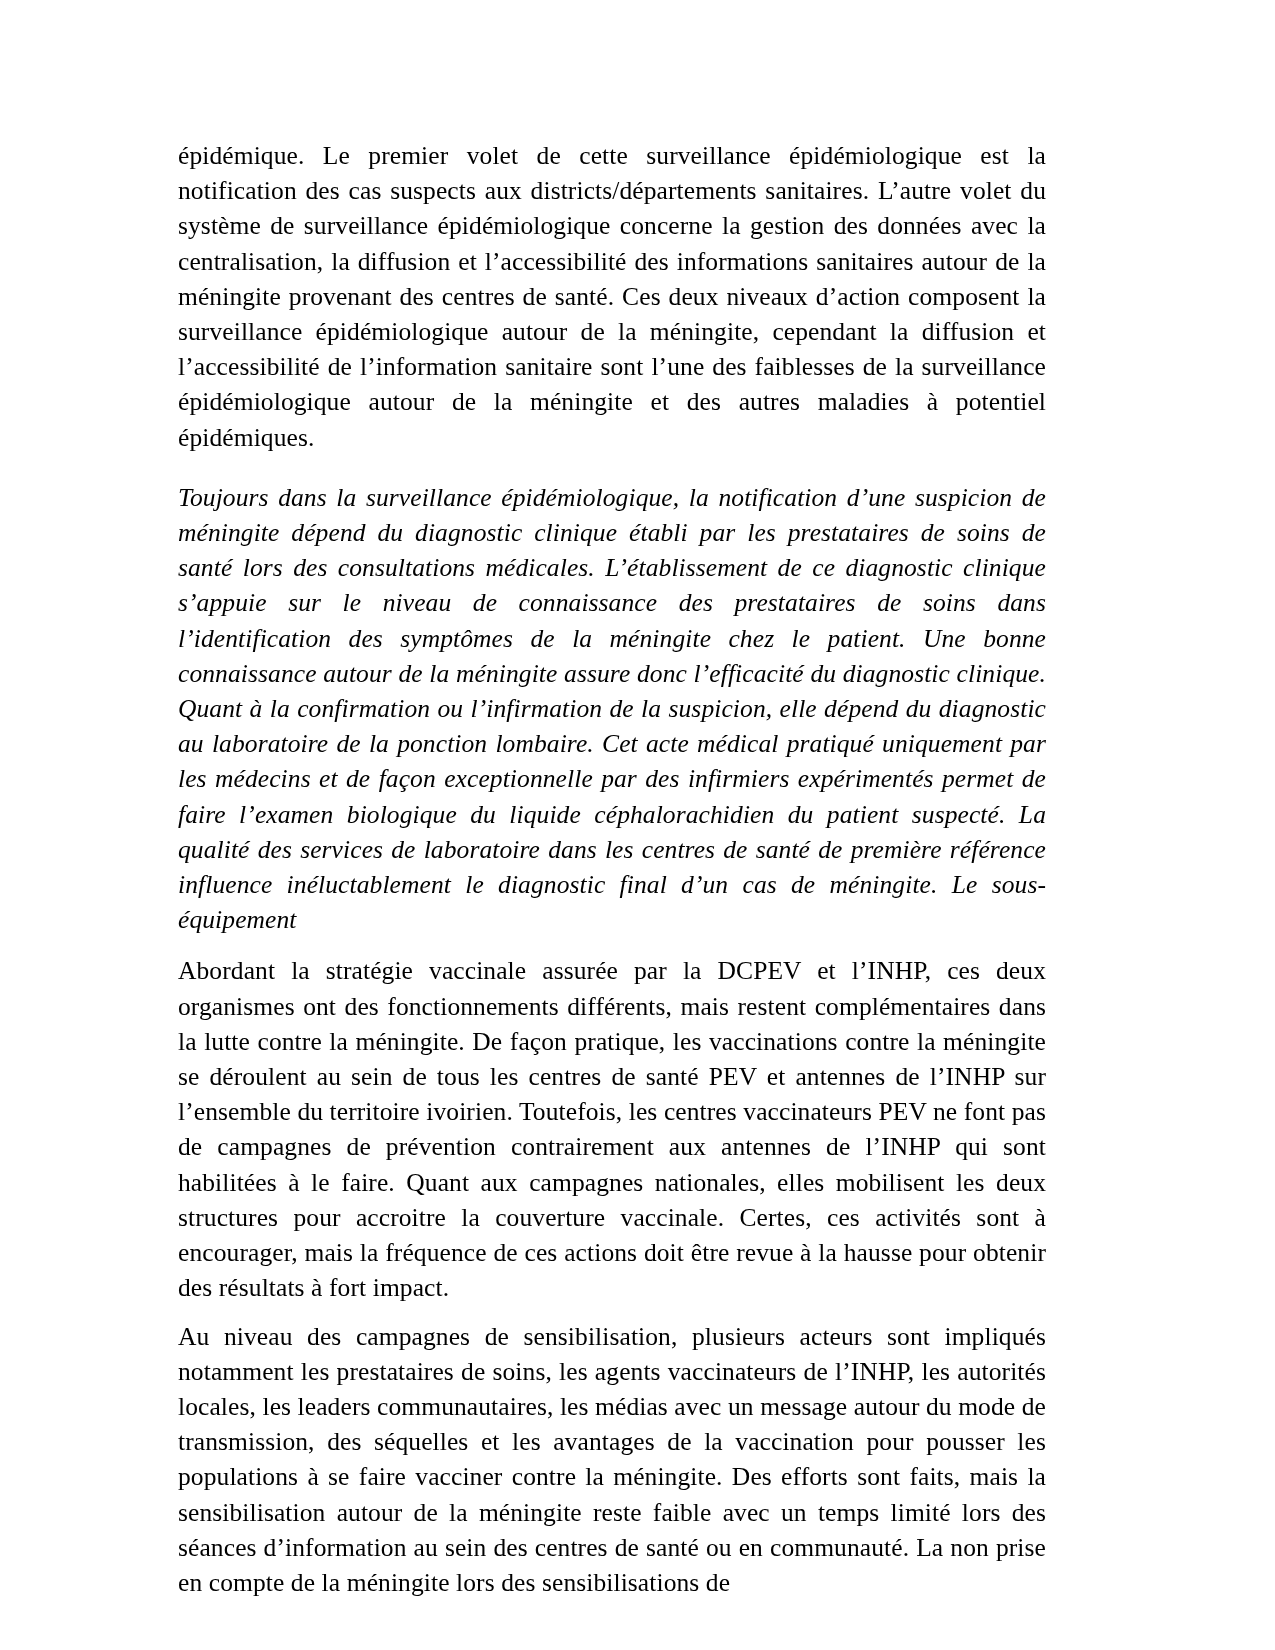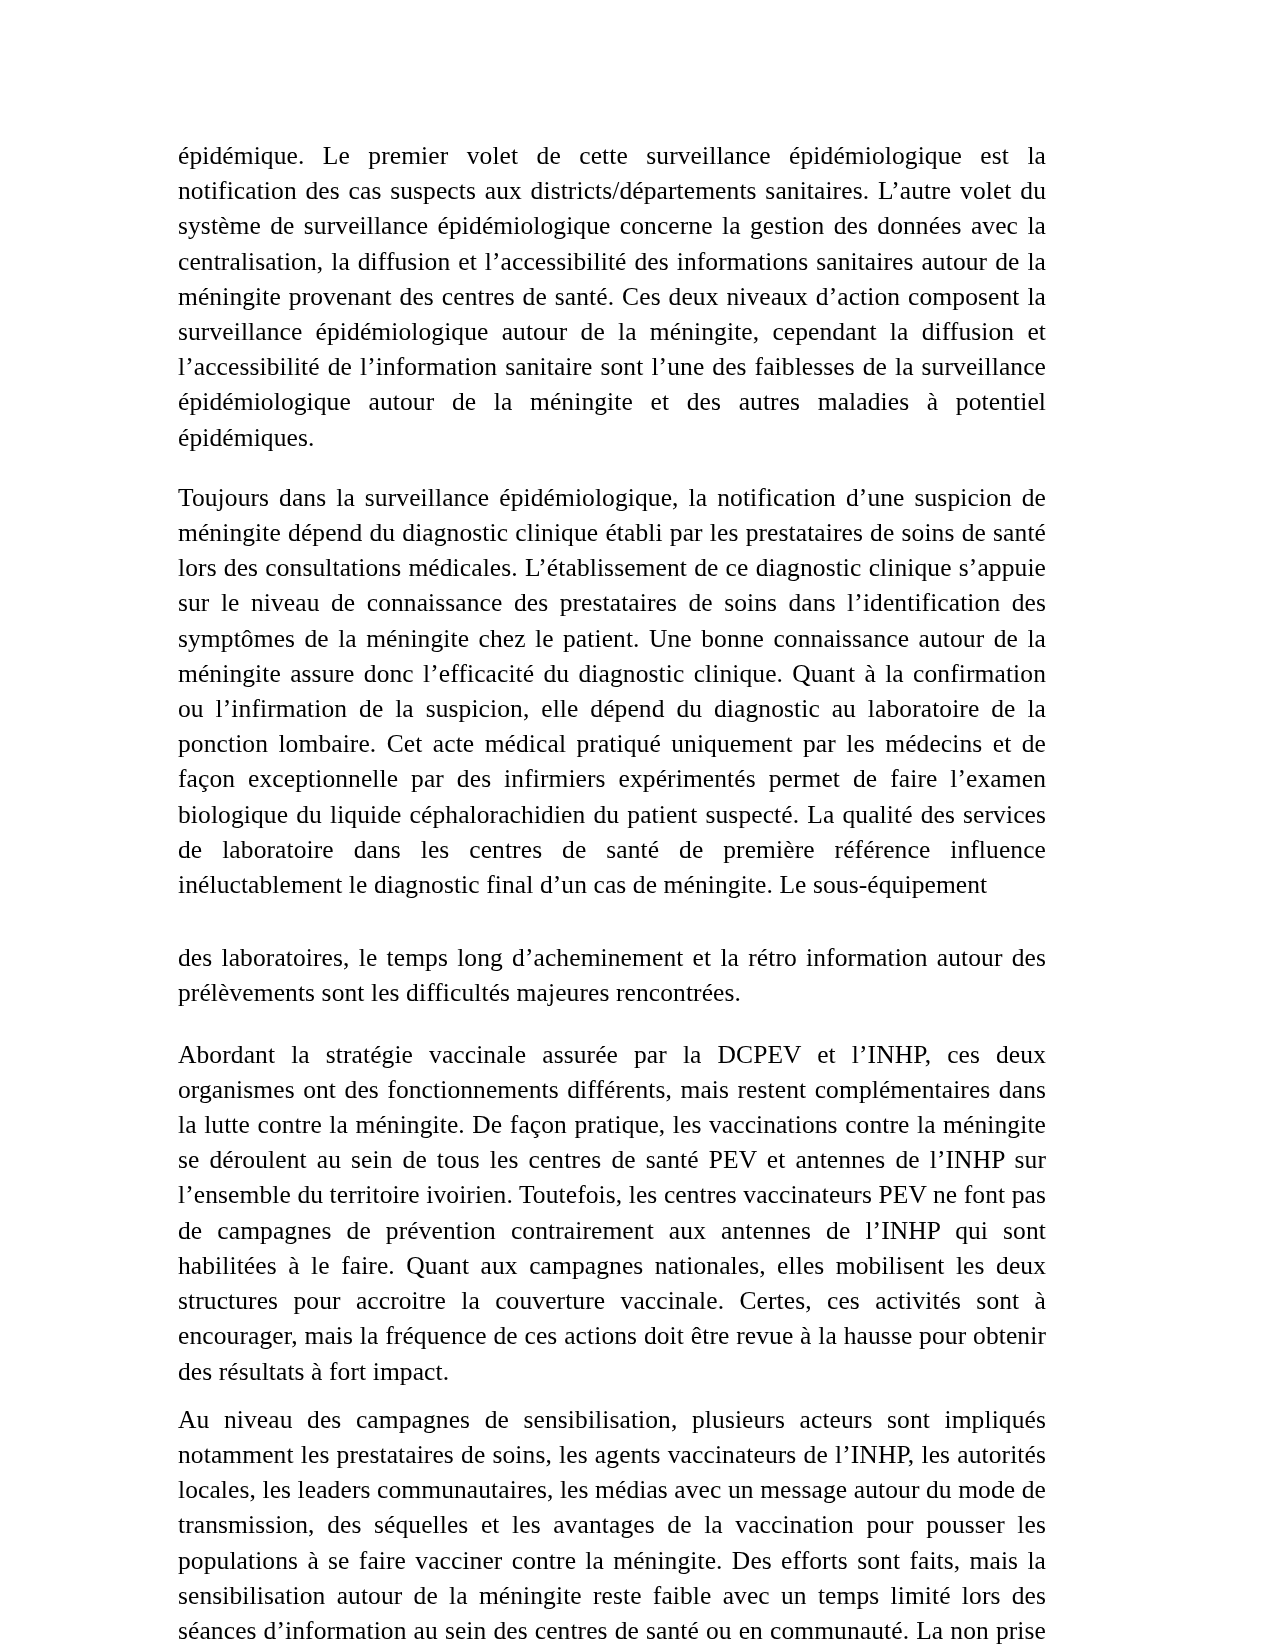--- a/index.html
+++ b/index.html
@@ -36,35 +36,34 @@
     letter-spacing: 0.1px;
     word-spacing: 0px;
     hyphens: none;
     -webkit-hyphens: none;
   }
   p.para:last-child {
     margin-bottom: 0;
   }
   
   p.p1 { margin-bottom: 25px; }
-  p.p2 { margin-bottom: 38px; }
+  p.p2 { margin-bottom: 16px; font-style: italic; }
   p.p3 { margin-bottom: 26px; }
   p.p4 { margin-bottom: 13px; }
   p.p5 { margin-bottom: 0; }
 </style>
 </head>
 <body>
 
 <div class="page">
   <div class="content">
 
     <p class="para p1">épidémique. Le premier volet de cette surveillance épidémiologique est la notification des cas suspects aux districts/départements sanitaires. L’autre volet du système de surveillance épidémiologique concerne la gestion des données avec la centralisation, la diffusion et l’accessibilité des informations sanitaires autour de la méningite provenant des centres de santé. Ces deux niveaux d’action composent la surveillance épidémiologique autour de la méningite, cependant la diffusion et l’accessibilité de l’information sanitaire sont l’une des faiblesses de la surveillance épidémiologique autour de la méningite et des autres maladies à potentiel épidémiques.</p>
 
     <p class="para p2">Toujours dans la surveillance épidémiologique, la notification d’une suspicion de méningite dépend du diagnostic clinique établi par les prestataires de soins de santé lors des consultations médicales. L’établissement de ce diagnostic clinique s’appuie sur le niveau de connaissance des prestataires de soins dans l’identification des symptômes de la méningite chez le patient. Une bonne connaissance autour de la méningite assure donc l’efficacité du diagnostic clinique. Quant à la confirmation ou l’infirmation de la suspicion, elle dépend du diagnostic au laboratoire de la ponction lombaire. Cet acte médical pratiqué uniquement par les médecins et de façon exceptionnelle par des infirmiers expérimentés permet de faire l’examen biologique du liquide céphalorachidien du patient suspecté. La qualité des services de laboratoire dans les centres de santé de première référence influence inéluctablement le diagnostic final d’un cas de méningite. Le sous-équipement</p>
 
-    <p class="para p3">des laboratoires, le temps long d’acheminement et la rétro information autour des prélèvements sont les difficultés majeures rencontrées.</p>
 
     <p class="para p4">Abordant la stratégie vaccinale assurée par la DCPEV et l’INHP, ces deux organismes ont des fonctionnements différents, mais restent complémentaires dans la lutte contre la méningite. De façon pratique, les vaccinations contre la méningite se déroulent au sein de tous les centres de santé PEV et antennes de l’INHP sur l’ensemble du territoire ivoirien. Toutefois, les centres vaccinateurs PEV ne font pas de campagnes de prévention contrairement aux antennes de l’INHP qui sont habilitées à le faire. Quant aux campagnes nationales, elles mobilisent les deux structures pour accroitre la couverture vaccinale. Certes, ces activités sont à encourager, mais la fréquence de ces actions doit être revue à la hausse pour obtenir des résultats à fort impact.</p>
 
     <p class="para p5">Au niveau des campagnes de sensibilisation, plusieurs acteurs sont impliqués notamment les prestataires de soins, les agents vaccinateurs de l’INHP, les autorités locales, les leaders communautaires, les médias avec un message autour du mode de transmission, des séquelles et les avantages de la vaccination pour pousser les populations à se faire vacciner contre la méningite. Des efforts sont faits, mais la sensibilisation autour de la méningite reste faible avec un temps limité lors des séances d’information au sein des centres de santé ou en communauté. La non prise en compte de la méningite lors des sensibilisations de</p>
 
   </div>
 </div>
 
 </body></html>

